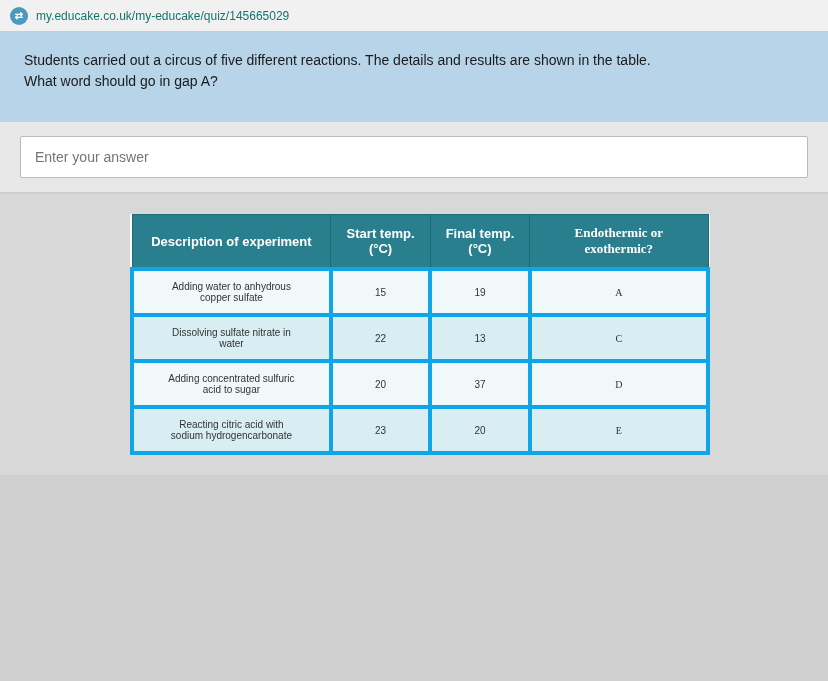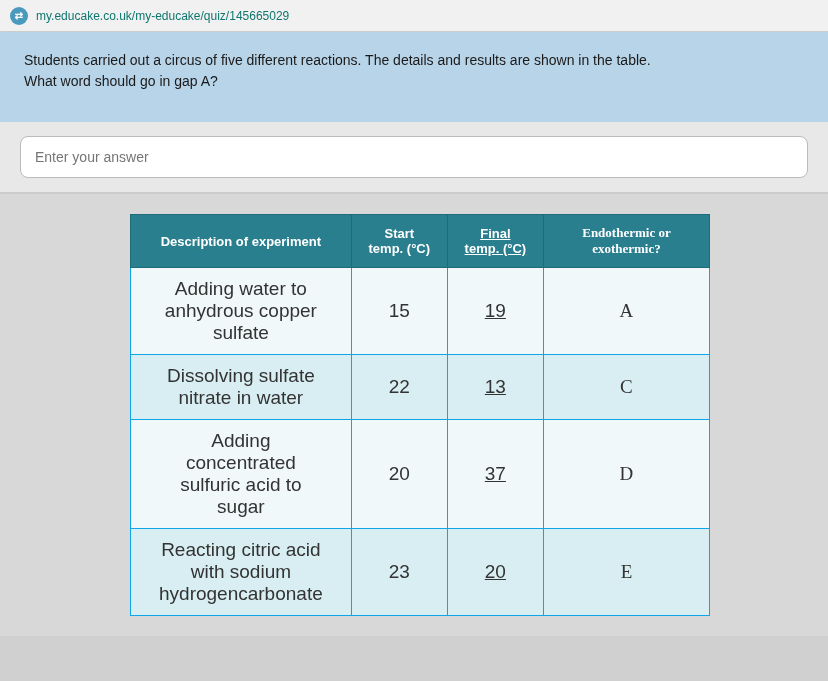--- a/index.html
+++ b/index.html
@@ -57,21 +57,21 @@
       border-bottom: 2px solid #ccc;
     }
     .answer-input {
       width: 100%;
       background: white;
       border: 1px solid #bbb;
       padding: 12px 14px;
       font-size: 14px;
       color: #555;
       outline: none;
-      border-radius: 8px;
+      border-radius: 2px;
     }
 
     
     .main-content {
       background: #d8d8d8;
       padding: 20px 0 20px 0;
       display: flex;
       justify-content: center;
     }
 
@@ -85,39 +85,39 @@
     .data-table th {
       background: #2a7f8f;
       color: white;
       font-size: 13px;
       font-weight: bold;
       padding: 10px 14px;
       text-align: center;
       border: 1px solid #1e6b79;
     }
     .data-table td {
-      font-size: 19px;
+      font-size: 10px;
       color: #333;
       padding: 10px 28px;
       text-align: center;
-      border: 1px solid #0ea5e9;
+      border: 4px solid #0ea5e9;
       background: #e8f4f6;
     }
     .data-table tr:nth-child(odd) td {
       background: #f0f8fa;
     }
     .data-table tr:nth-child(even) td {
       background: #d8eef2;
     }
     .col-description {
       text-align: center;
       width: 200px;
     }
     .col-start { width: 100px; }
-    .col-final { width: 100px; text-decoration: underline; }
+    .col-final { width: 100px; }
     .col-endo { width: 180px; font-family: Liberation Serif, serif; }
   </style>
 </head>
 <body>
 
 <div class="browser-bar">
   <div class="browser-icon">
     <span>⇄</span>
   </div>
   <span class="browser-url">my.educake.co.uk/my-educake/quiz/145665029</span>

